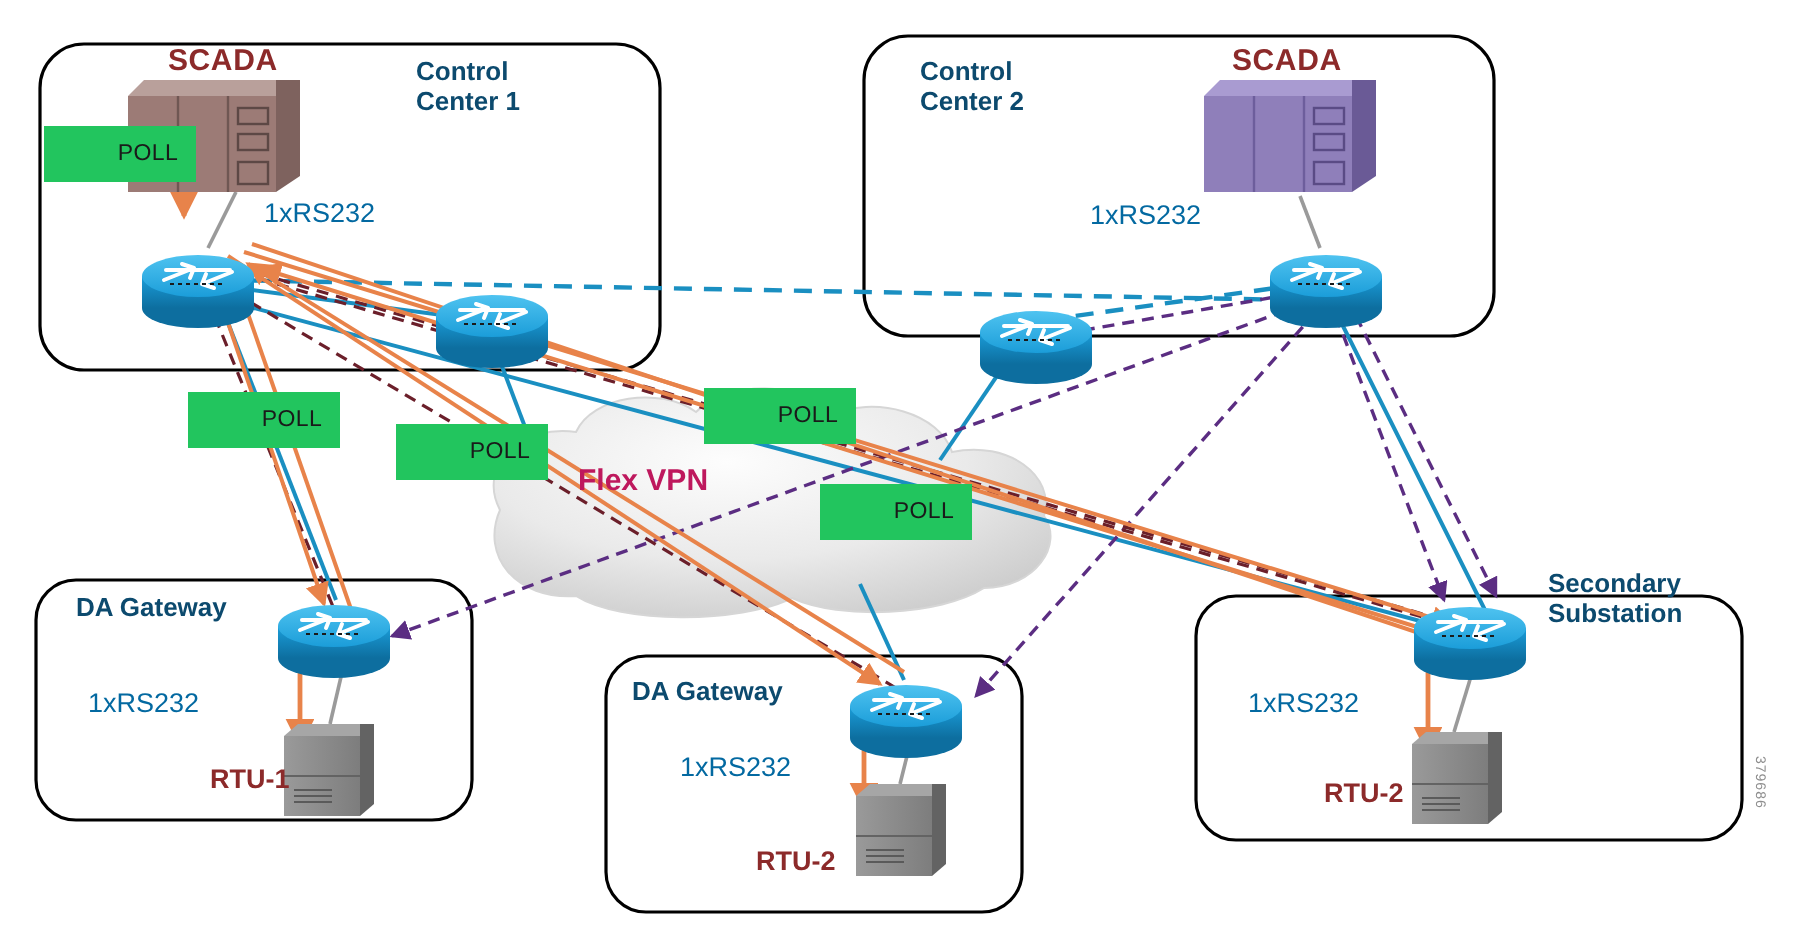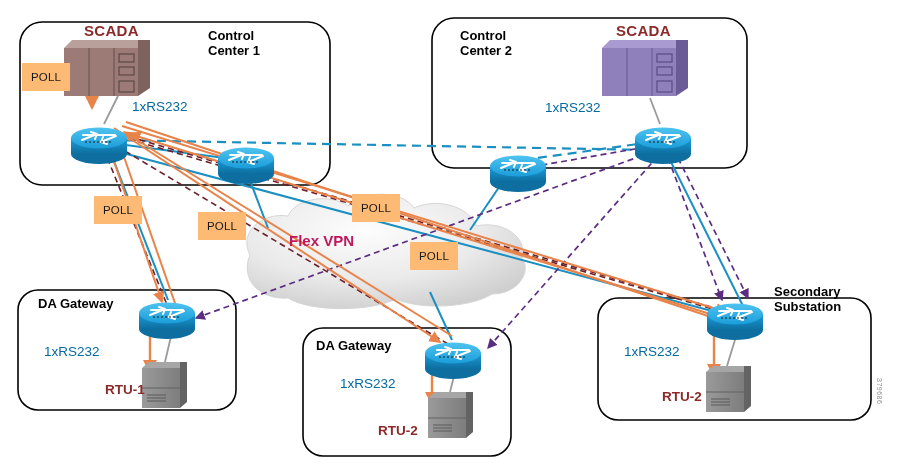--- a/index.html
+++ b/index.html
@@ -1,26 +1,26 @@
 <!DOCTYPE html>
 <html><head>
 <meta charset="utf-8">
 <style>
   html,body{margin:0;padding:0;background:#ffffff;}
   body{width:899px;height:468px;overflow:hidden;font-family:"Liberation Sans",sans-serif;}
   #stage{position:relative;width:754px;height:468px;background:#fff;}
   svg#canvas{position:absolute;left:0;top:0;width:899px;height:468px;}
 
-  .zone-label{position:absolute;font-weight:bold;font-size:13px;color:#000000;line-height:15px;white-space:pre-line;}
+  .zone-label{position:absolute;font-weight:bold;font-size:13px;color:#0c4a6e;line-height:15px;white-space:pre-line;}
   .scada-label{position:absolute;font-weight:bold;font-size:15px;color:#8c2a2a;letter-spacing:.3px;}
   .rtu-label{position:absolute;font-weight:bold;font-size:13.5px;color:#8c2a2a;}
   .rs232-label{position:absolute;font-size:13.5px;color:#0369a1;font-weight:normal;}
   .vpn-label{position:absolute;font-weight:bold;font-size:15px;color:#be185d;}
-  .poll{position:absolute;background:#fdba74;color:#1a1a1a;font-size:11.5px;
-        display:flex;align-items:center;justify-content:center;letter-spacing:.2px;}
+  .poll{position:absolute;background:#22c55e;color:#1a1a1a;font-size:11.5px;
+        display:flex;align-items:center;justify-content:center;letter-spacing:.2px;padding-left:28px;}
   .watermark{position:absolute;font-size:7px;color:#8d8d8d;
              writing-mode:vertical-rl;text-orientation:mixed;letter-spacing:.5px;}
 </style>
 </head>
 <body>
 
 <div id="stage">
 
   <svg id="canvas" viewBox="0 0 899 468">
     <defs>

